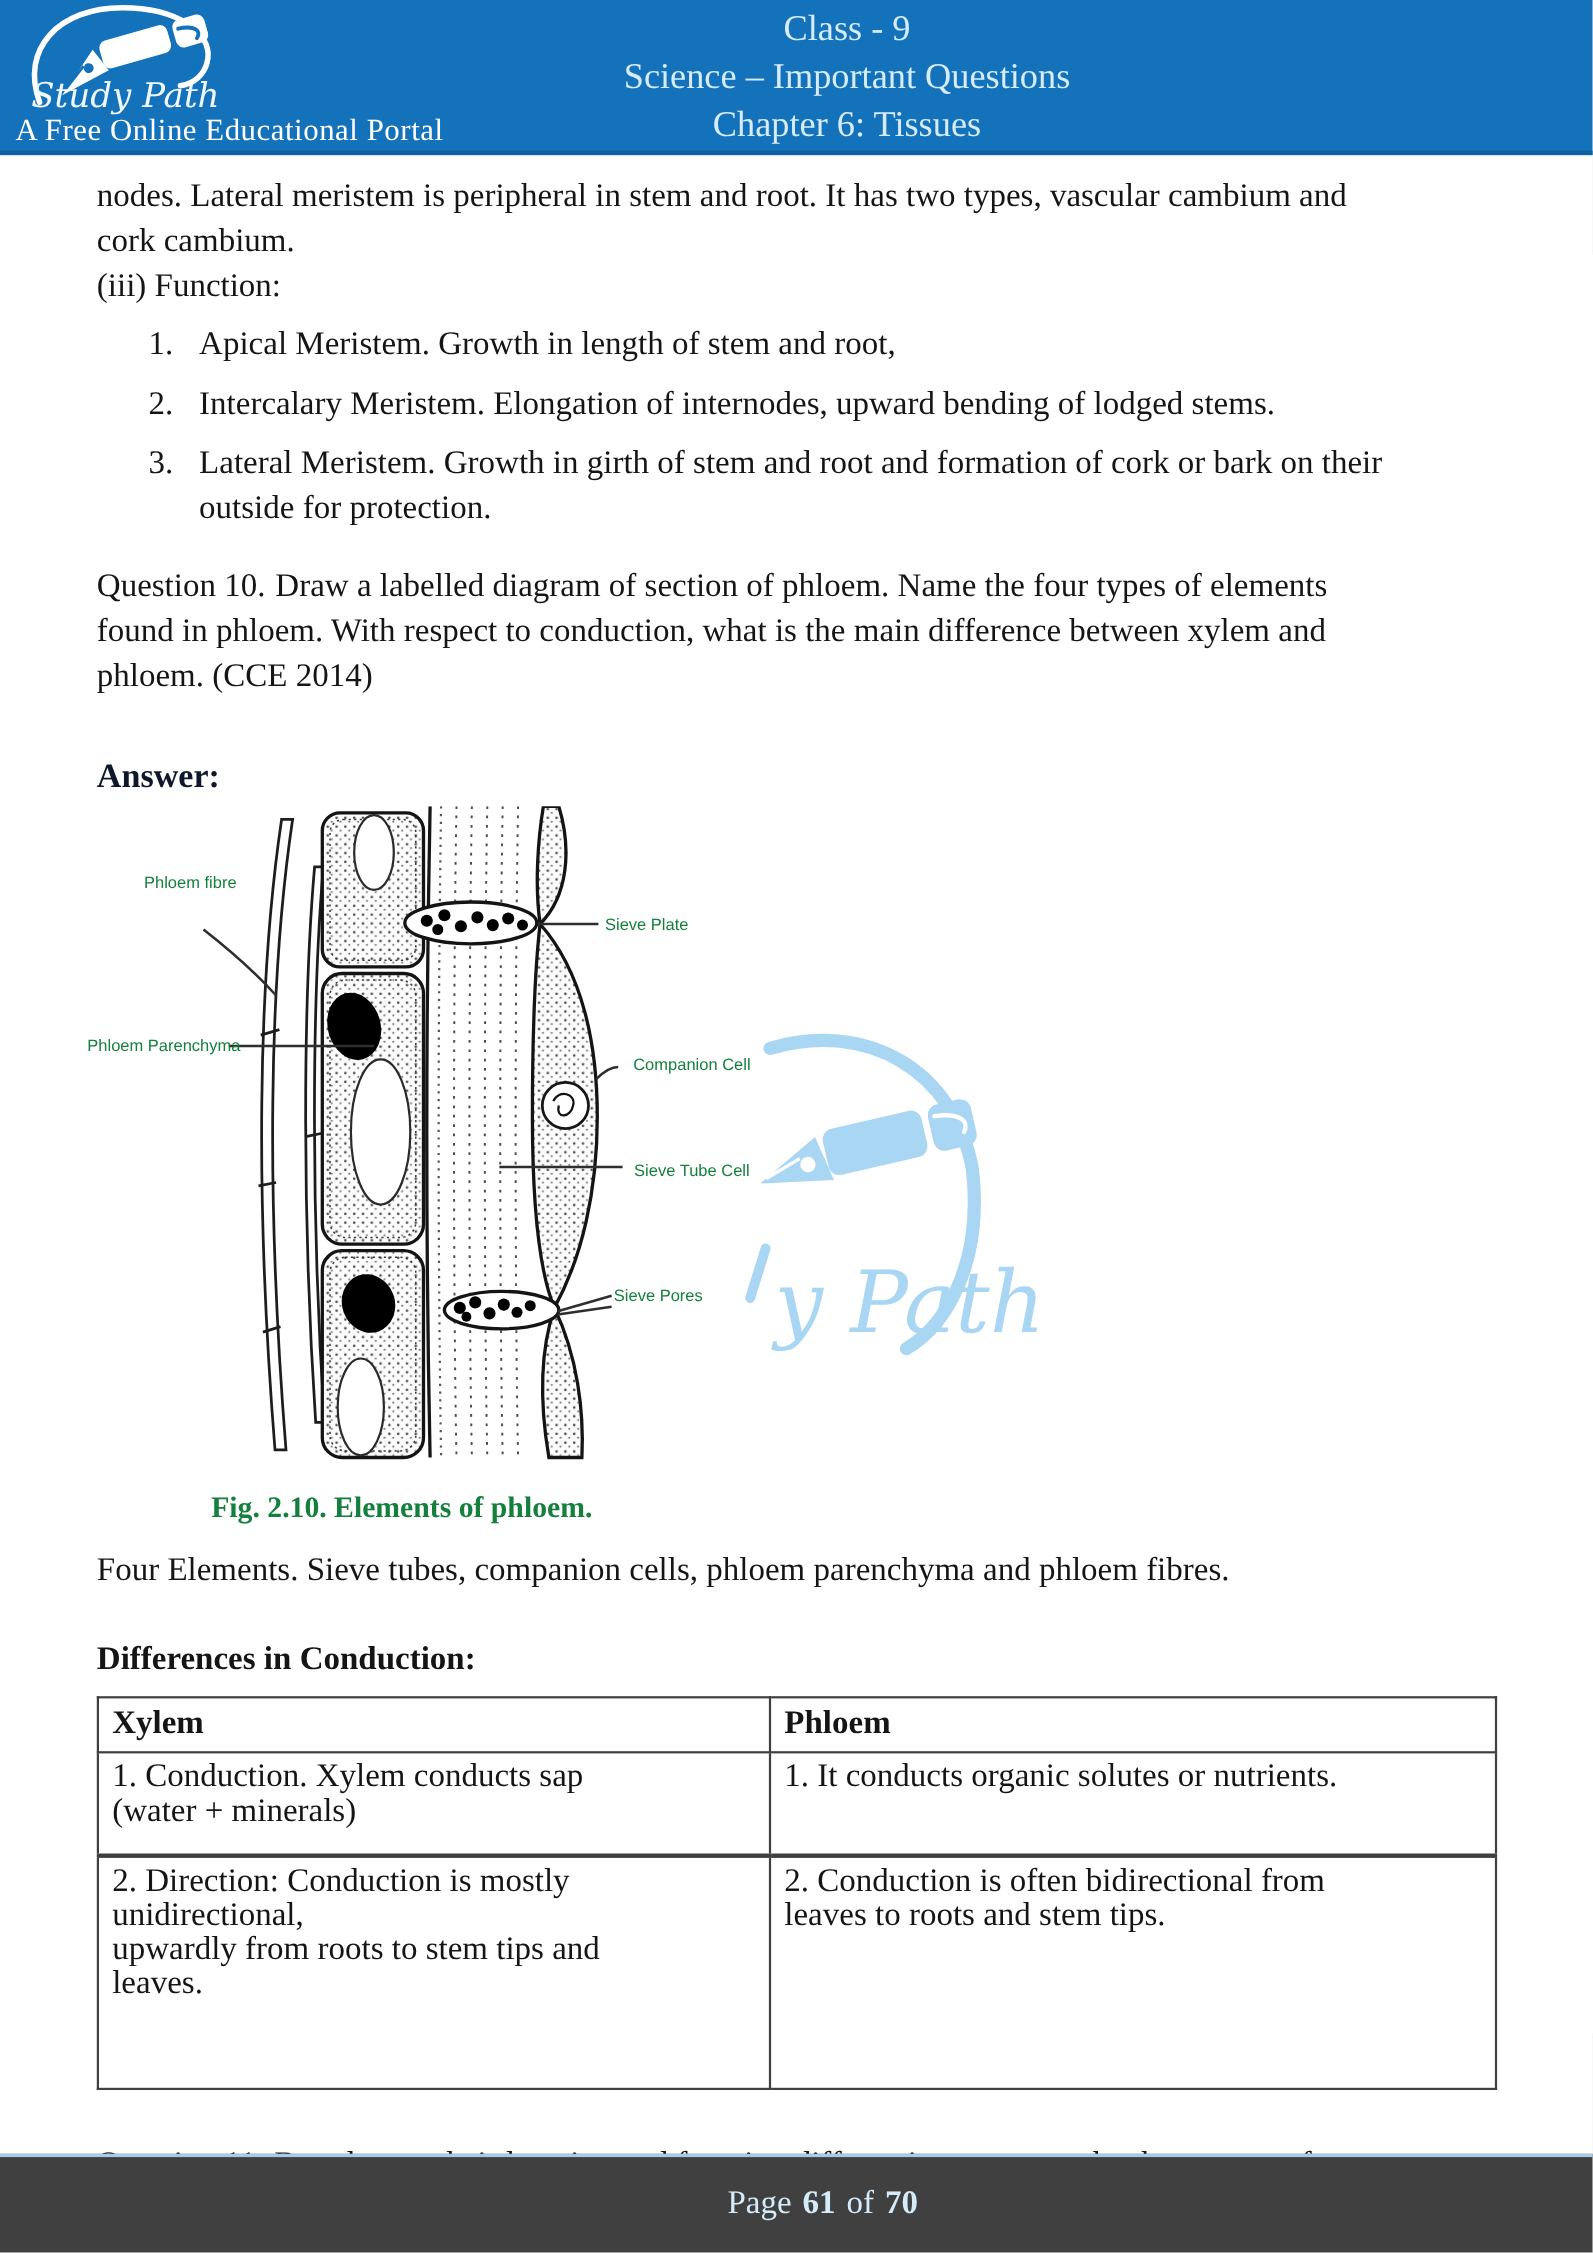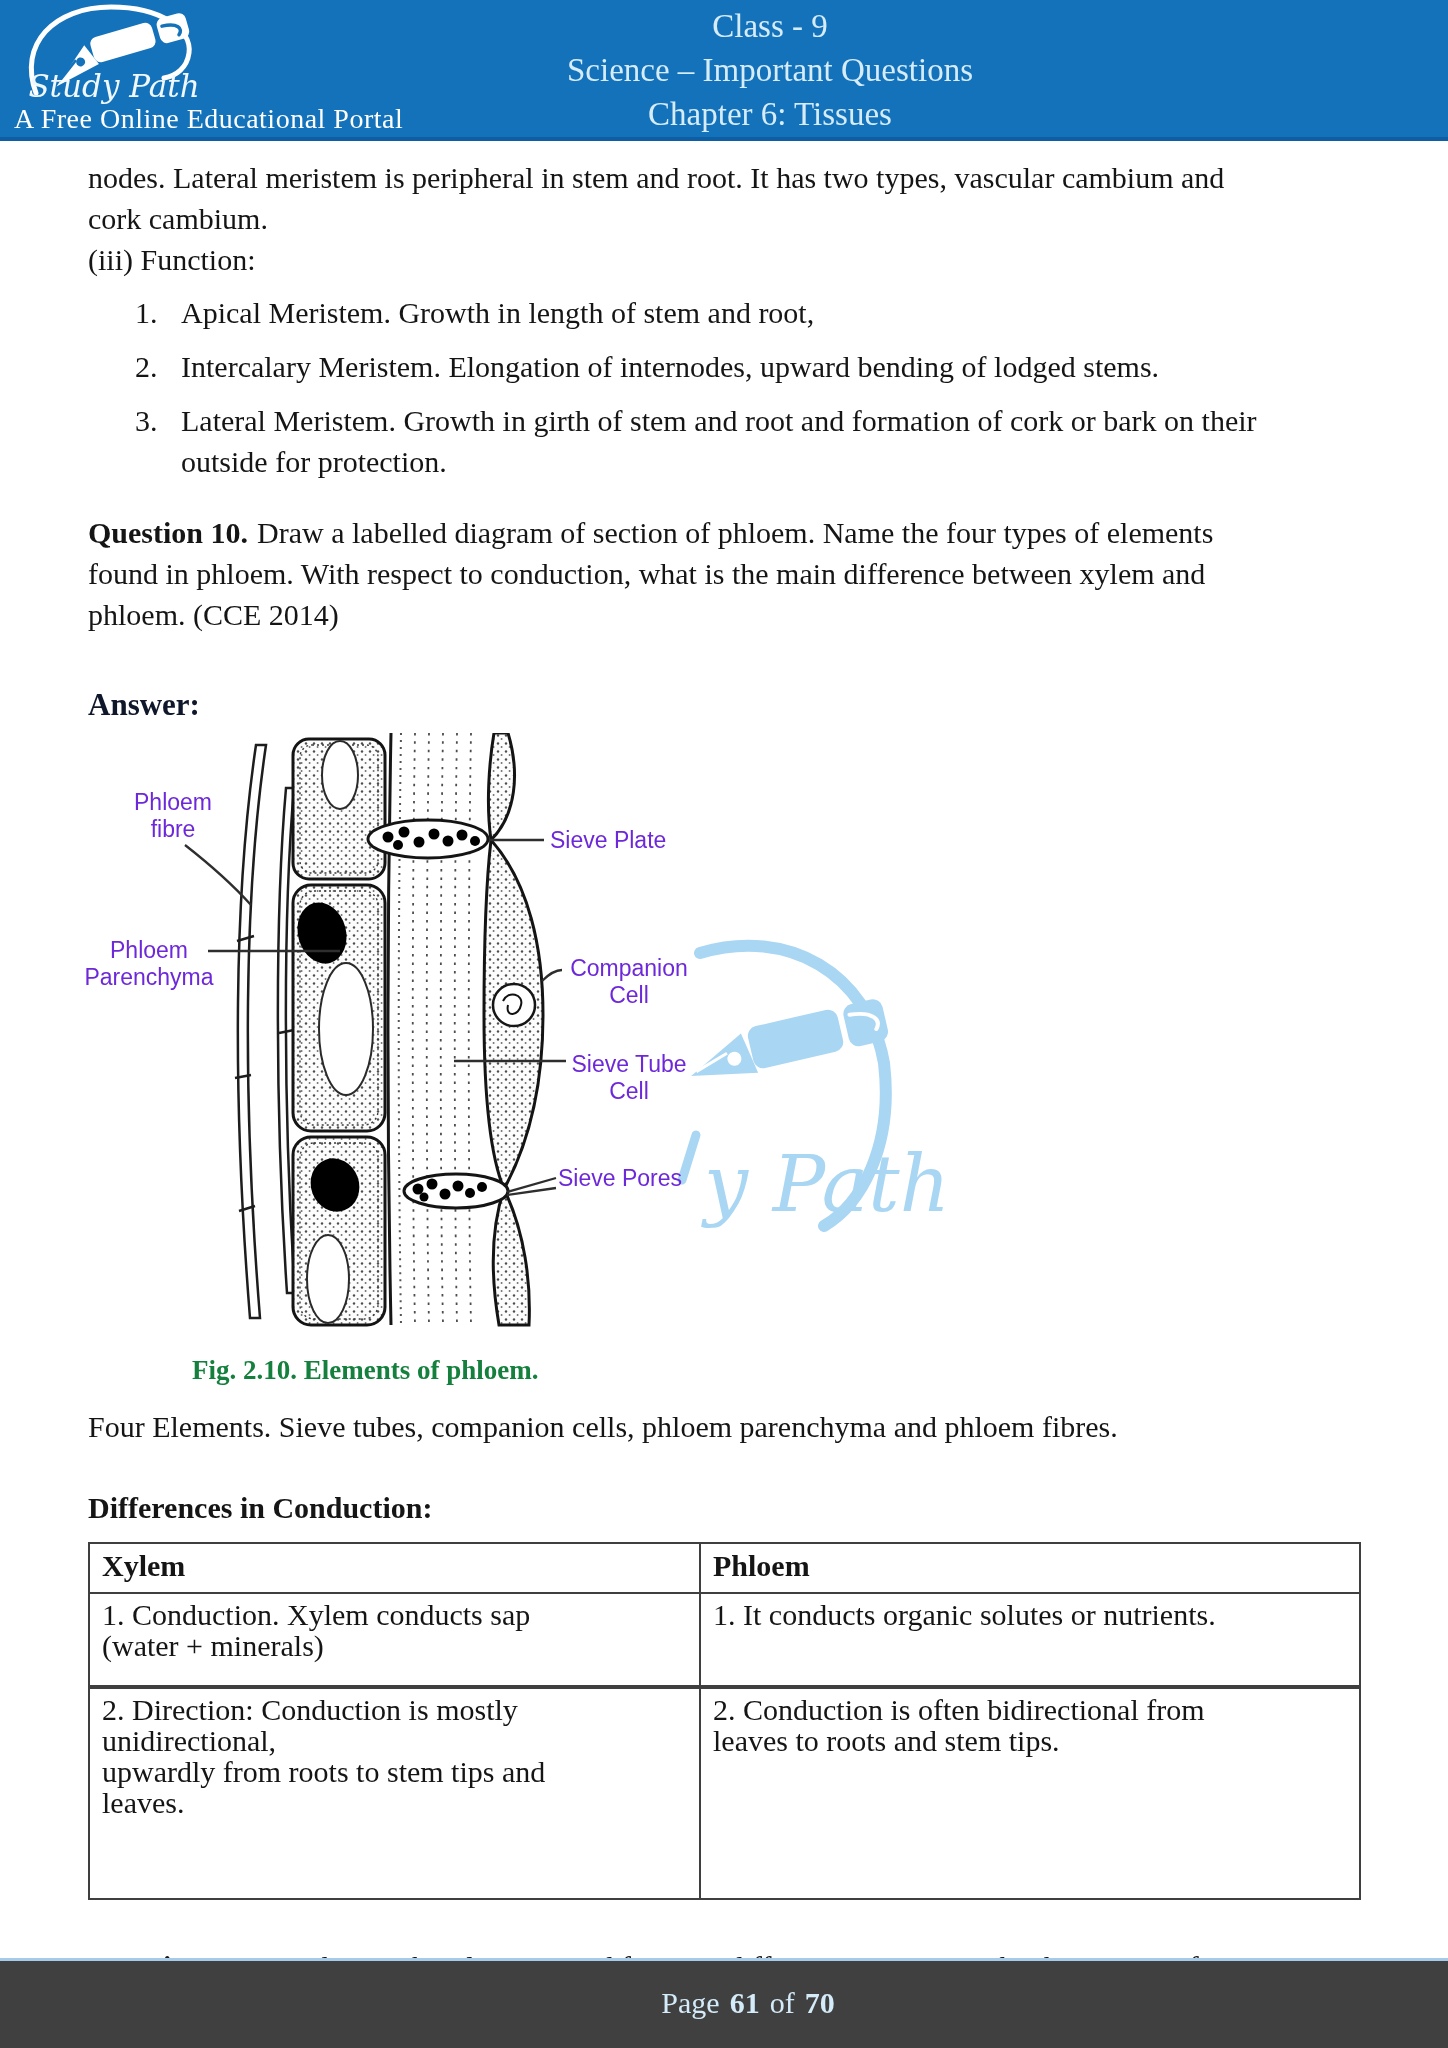--- a/index.html
+++ b/index.html
@@ -24,28 +24,28 @@
   }
   
   .main{padding:0 88px;font-size:30px;}
   .p1{margin:16px 0 0;line-height:41px;max-width:1165px;}
   .p2{margin:0;line-height:41px;}
   .num-list{margin:12px 0 0 47px;}
   .li{display:flex;margin-bottom:13px;line-height:41px;}
   .li .num{width:46px;flex:none;}
   .li .li-text{max-width:1130px;}
   .q-para{margin-top:30px;line-height:41px;max-width:1195px;}
-  .q-label{font-weight:bold;margin-right:9px;}
+  .q-label{font-weight:normal;margin-right:9px;}
   .answer{margin-top:52px;font-weight:bold;color:#0f172a;font-size:31px;}
   
   .fig-wrap{position:relative;height:612px;margin-top:10px;}
   .fig-wrap svg.diagram{position:absolute;left:0;top:0;}
   .dlabel{
     position:absolute;font-family:"Liberation Sans",sans-serif;
-    font-size:23px;line-height:27px;color:#6d28d9;text-align:center;
+    font-size:15px;line-height:27px;color:#15803d;text-align:center;
   }
   .dlabel.nowrap{white-space:nowrap;text-align:center;}
   .fig-caption{
     margin:10px 0 0 104px;font-family:Liberation Serif, serif;
     font-weight:bold;font-size:27px;color:#15803d;
   }
   .four-elem{margin-top:20px;line-height:41px;}
   .diff-head{margin-top:40px;font-weight:bold;line-height:41px;}
   
   table.cmp{

